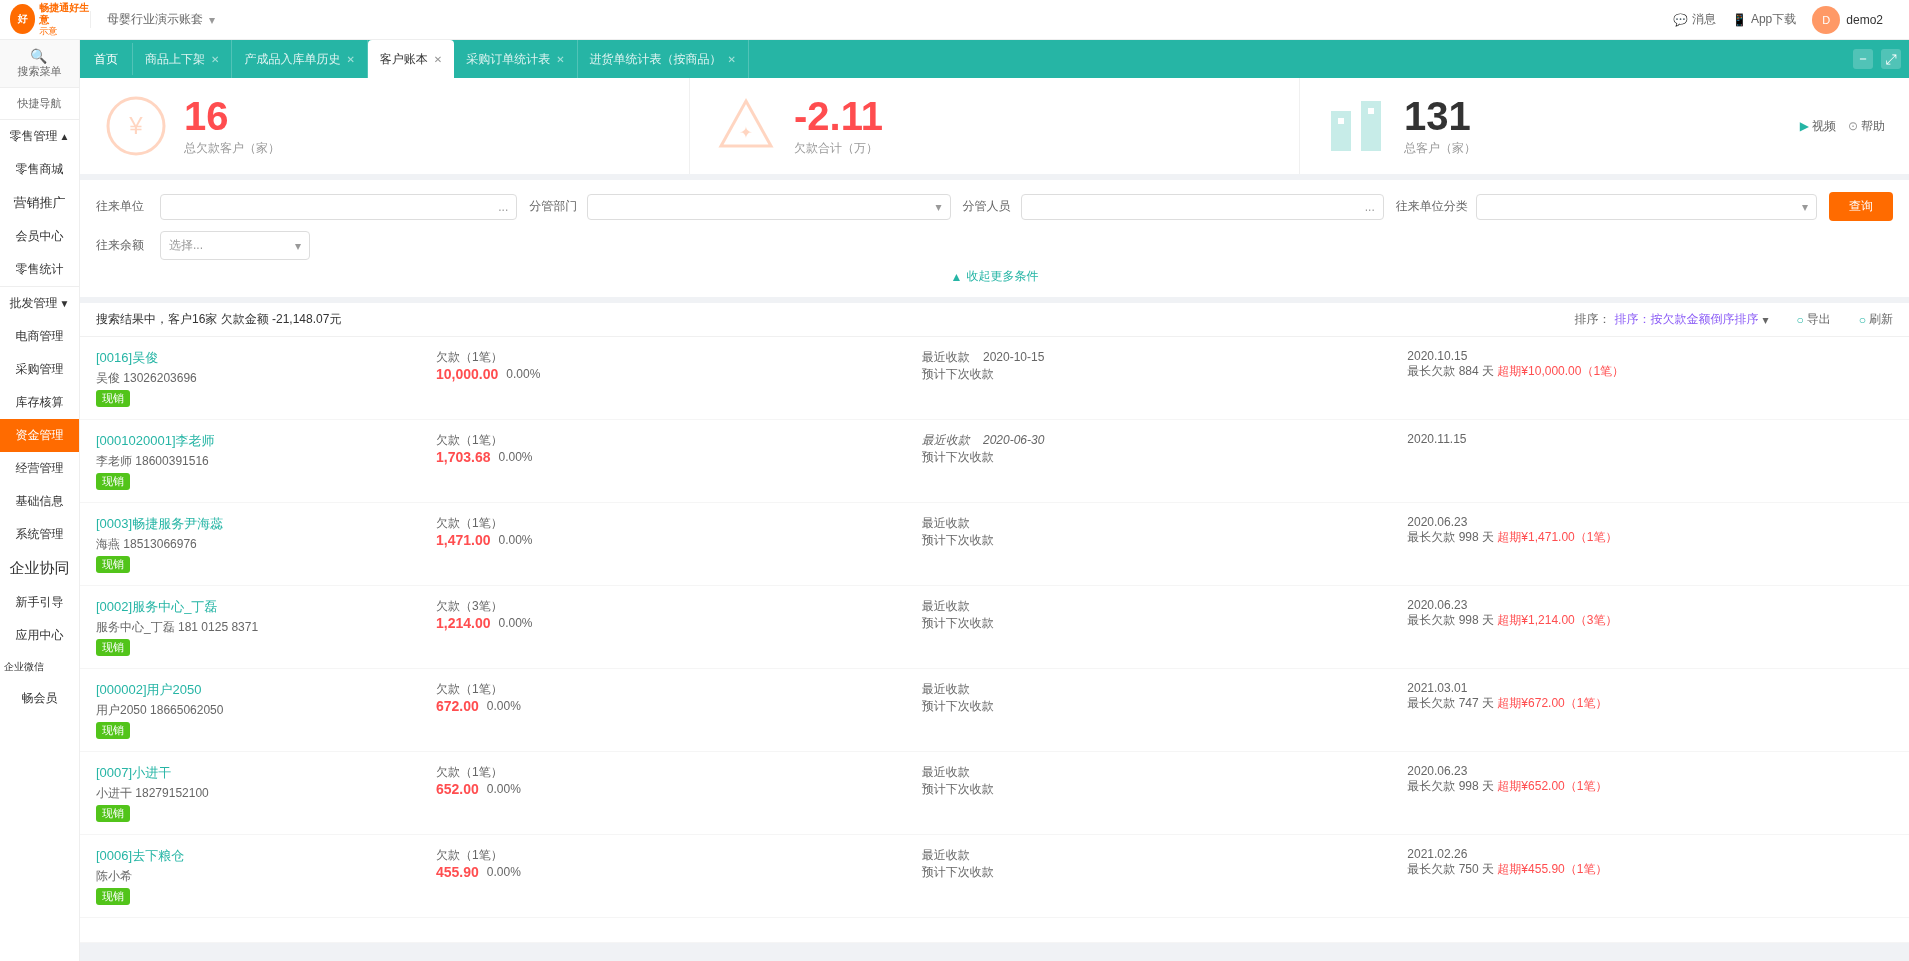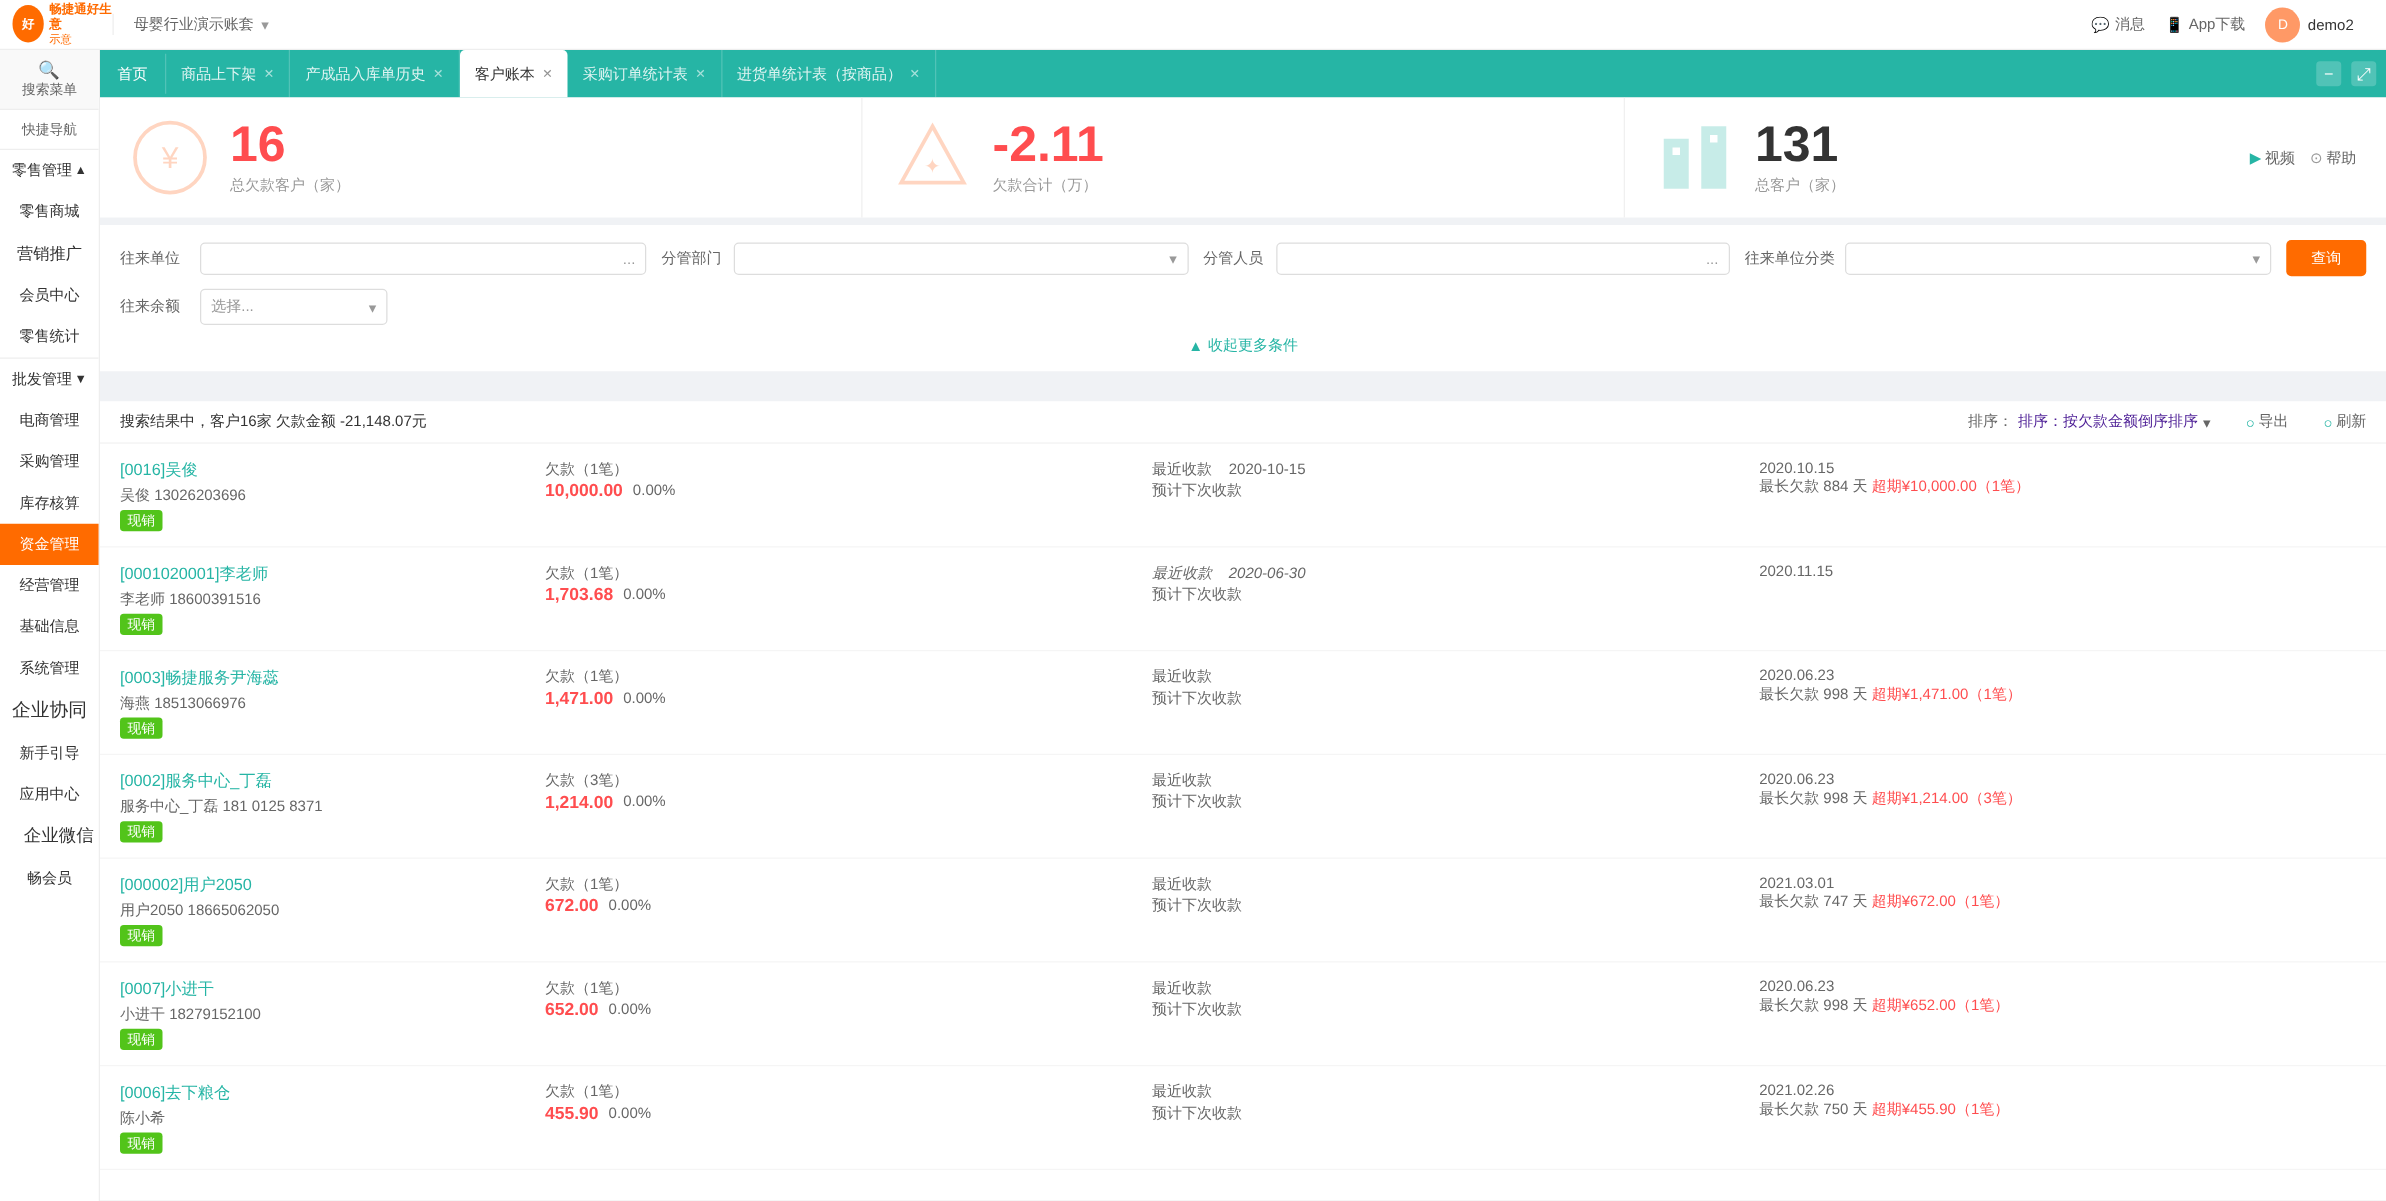--- a/index.html
+++ b/index.html
@@ -66,21 +66,21 @@
     <div style="padding:8px 4px;text-align:center;font-size:12px;color:#333;cursor:pointer;">电商管理</div>
     <div style="padding:8px 4px;text-align:center;font-size:12px;color:#333;cursor:pointer;">采购管理</div>
     <div style="padding:8px 4px;text-align:center;font-size:12px;color:#333;cursor:pointer;">库存核算</div>
     <div style="padding:8px 4px;text-align:center;font-size:12px;color:#fff;cursor:pointer;background:#ff6b00;">资金管理</div>
     <div style="padding:8px 4px;text-align:center;font-size:12px;color:#333;cursor:pointer;">经营管理</div>
     <div style="padding:8px 4px;text-align:center;font-size:12px;color:#333;cursor:pointer;">基础信息</div>
     <div style="padding:8px 4px;text-align:center;font-size:12px;color:#333;cursor:pointer;">系统管理</div>
     <div style="padding:8px 4px;text-align:center;font-size:15px;color:#333;cursor:pointer;">企业协同</div>
     <div style="padding:8px 4px;text-align:center;font-size:12px;color:#333;cursor:pointer;">新手引导</div>
     <div style="padding:8px 4px;text-align:center;font-size:12px;color:#333;cursor:pointer;">应用中心</div>
-    <div style="padding:8px 4px;text-align:right;font-size:14px;color:#333;cursor:pointer;margin-left:10px;">企业微信</div>
+    <div style="padding:8px 4px;text-align:left;font-size:10px;color:#333;cursor:pointer;">企业微信</div>
     <div style="padding:8px 4px;text-align:center;font-size:12px;color:#333;cursor:pointer;">畅会员</div>
   </div>
 
   <div style="flex:1;display:flex;flex-direction:column;overflow:hidden;">
 
     <div style="display:flex;align-items:center;background:#26b5a5;height:38px;overflow:hidden;flex-shrink:0;">
       <div style="padding:0 14px;height:32px;display:flex;align-items:center;color:#fff;font-size:12px;cursor:pointer;border-right:1px solid rgba(255,255,255,0.2);">首页</div>
       <div style="display:flex;align-items:center;padding:0 12px;height:38px;font-size:12px;color:rgba(255,255,255,0.85);cursor:pointer;border-right:1px solid rgba(255,255,255,0.2);gap:6px;">
         <span>商品上下架</span>
         <span style="font-size:10px;opacity:0.7;">✕</span>
@@ -156,21 +156,21 @@
               <span>视频</span>
             </div>
             <div style="display:flex;align-items:center;gap:3px;cursor:pointer;">
               <span style="color:#999;">⊙</span>
               <span>帮助</span>
             </div>
           </div>
         </div>
       </div>
 
-      <div style="background:#fff;padding:12px 16px;margin-bottom:24px;">
+      <div style="background:#fff;padding:12px 16px;margin-bottom:6px;">
         <div style="display:flex;align-items:center;gap:12px;margin-bottom:10px;">
 
           <div style="display:flex;align-items:center;gap:8px;flex:1;">
             <span style="font-size:12px;color:#666;white-space:nowrap;min-width:56px;">往来单位</span>
             <div style="flex:1;border:1px solid #ddd;border-radius:4px;padding:5px 8px;font-size:12px;display:flex;align-items:center;justify-content:flex-end;cursor:pointer;background:#fff;color:#999;">
               <span>...</span>
             </div>
           </div>
 
           <div style="display:flex;align-items:center;gap:8px;flex:1;">
@@ -209,21 +209,21 @@
           <span>▲</span>
           <span>收起更多条件</span>
         </div>
       </div>
 
       <div style="background:#fff;padding:8px 16px;display:flex;align-items:center;justify-content:space-between;border-bottom:1px solid #f0f0f0;margin-bottom:0;">
         <span style="font-size:12px;color:#333;">搜索结果中，客户16家    欠款金额 -21,148.07元</span>
         <div style="display:flex;align-items:center;gap:28px;font-size:12px;color:#666;">
           <div style="display:flex;align-items:center;gap:4px;cursor:pointer;">
             <span>排序：</span>
-            <span style="color:#4c1d95;">排序：按欠款金额倒序排序</span>
+            <span style="color:#8b5cf6;">排序：按欠款金额倒序排序</span>
             <span>▾</span>
           </div>
           <div style="display:flex;align-items:center;gap:3px;cursor:pointer;">
             <span style="color:#26b5a5;">○</span>
             <span>导出</span>
           </div>
           <div style="display:flex;align-items:center;gap:3px;cursor:pointer;">
             <span style="color:#26b5a5;">○</span>
             <span>刷新</span>
           </div>

